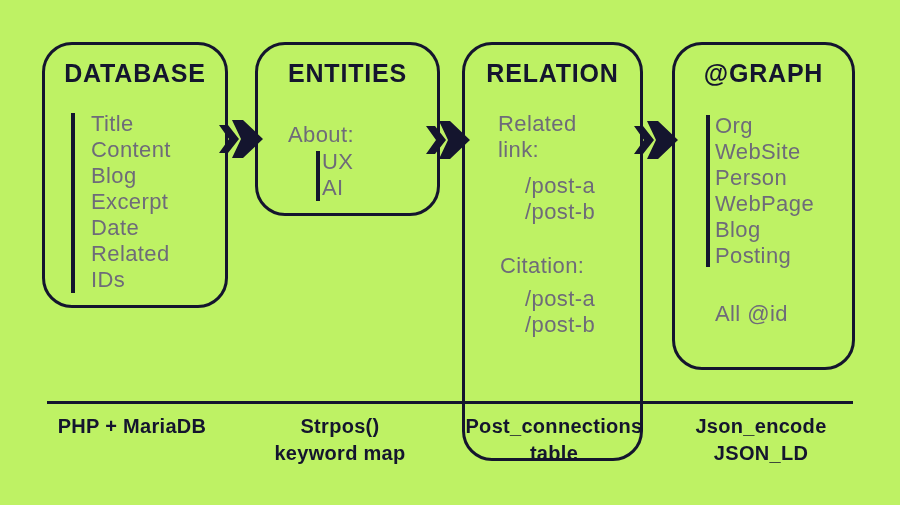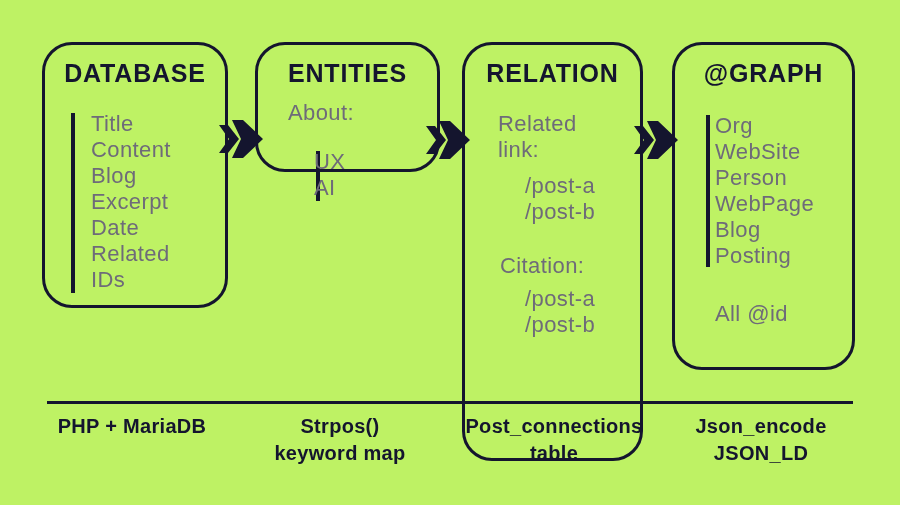--- a/index.html
+++ b/index.html
@@ -78,25 +78,25 @@
       <span class="list-item">Title</span>
       <span class="list-item">Content</span>
       <span class="list-item">Blog</span>
       <span class="list-item">Excerpt</span>
       <span class="list-item">Date</span>
       <span class="list-item">Related</span>
       <span class="list-item">IDs</span>
     </div>
   </div>
 
-  <div class="box" style="left:255px; top:42px; width:185px; height:130px;">
+  <div class="box" style="left:255px; top:42px; width:185px; height:174px;">
     <div class="box-title">ENTITIES</div>
-    <div class="abs muted" style="left:30px; top:55px;">About:</div>
+    <div class="abs muted" style="left:30px; top:77px;">About:</div>
     <div class="vbar" style="left:58px; top:106px; height:50px;"></div>
-    <div class="abs muted" style="left:56px; top:104px;">
+    <div class="abs muted" style="left:64px; top:104px;">
       <span class="list-item">UX</span>
       <span class="list-item">AI</span>
     </div>
   </div>
 
   <div class="box" style="left:462px; top:42px; width:181px; height:419px;">
     <div class="box-title">RELATION</div>
     <div class="abs muted prewrap" style="left:33px; top:66px;">Related
 link:</div>
     <div class="abs muted" style="left:60px; top:128px;">

